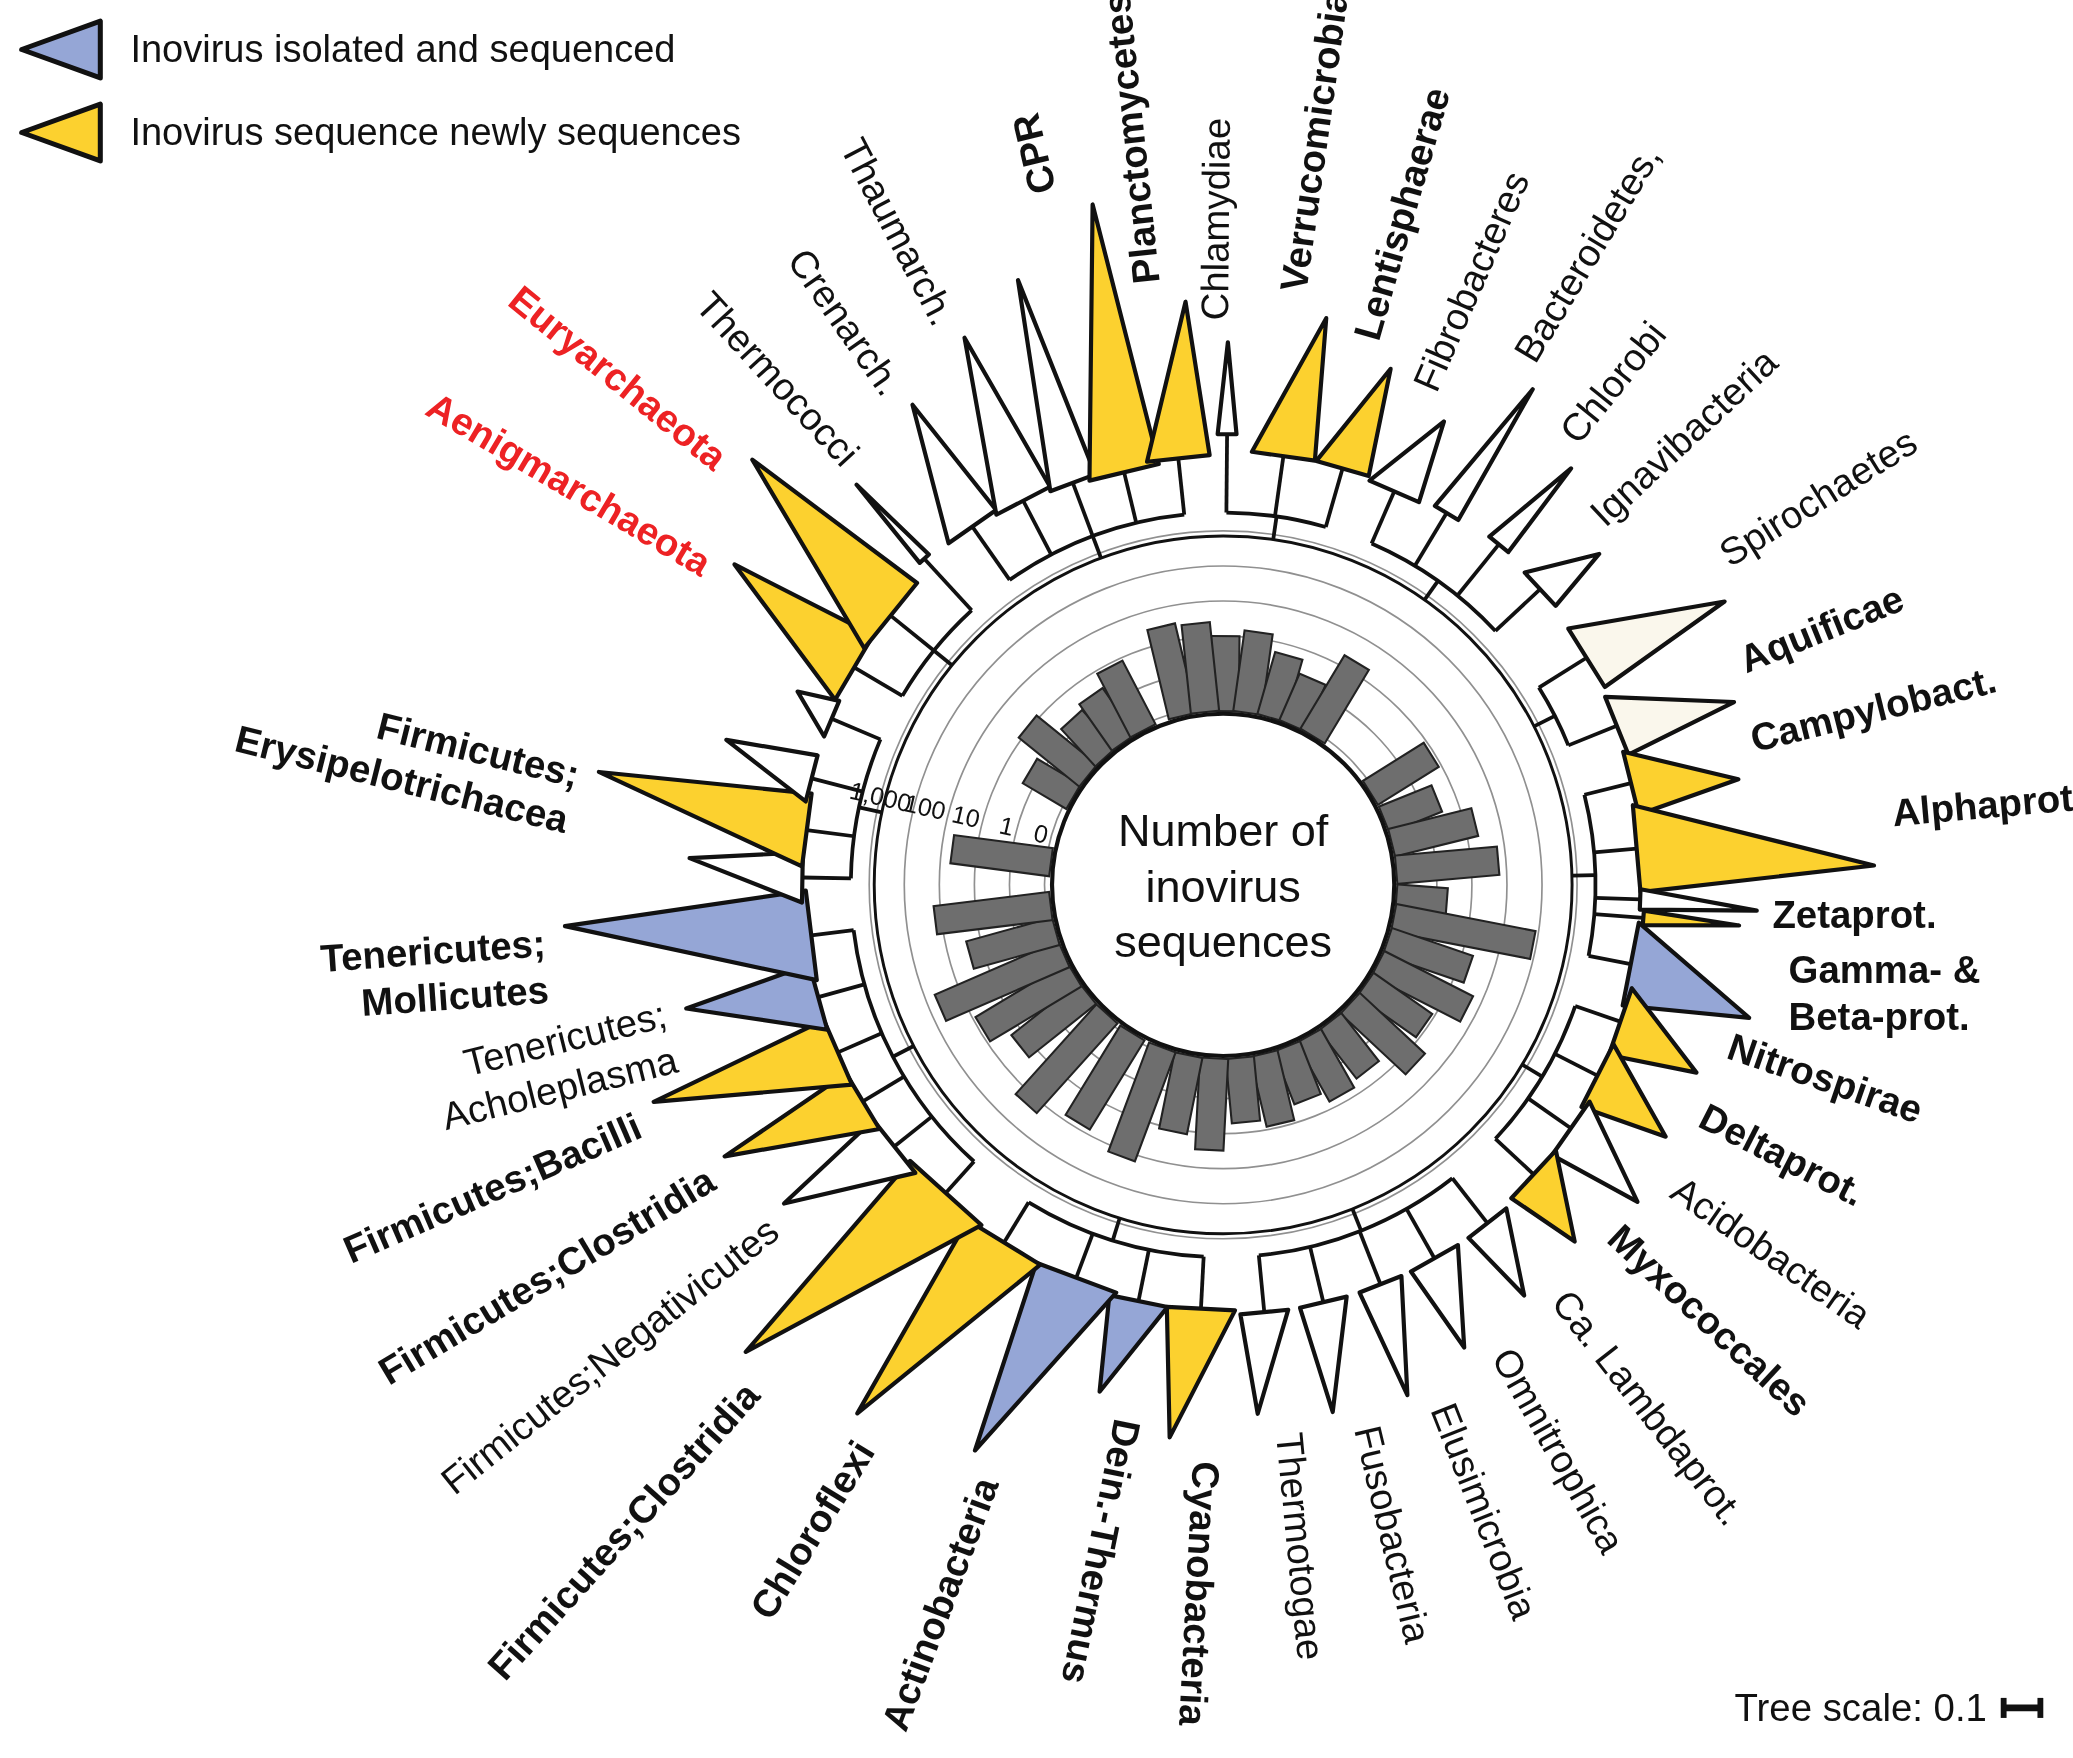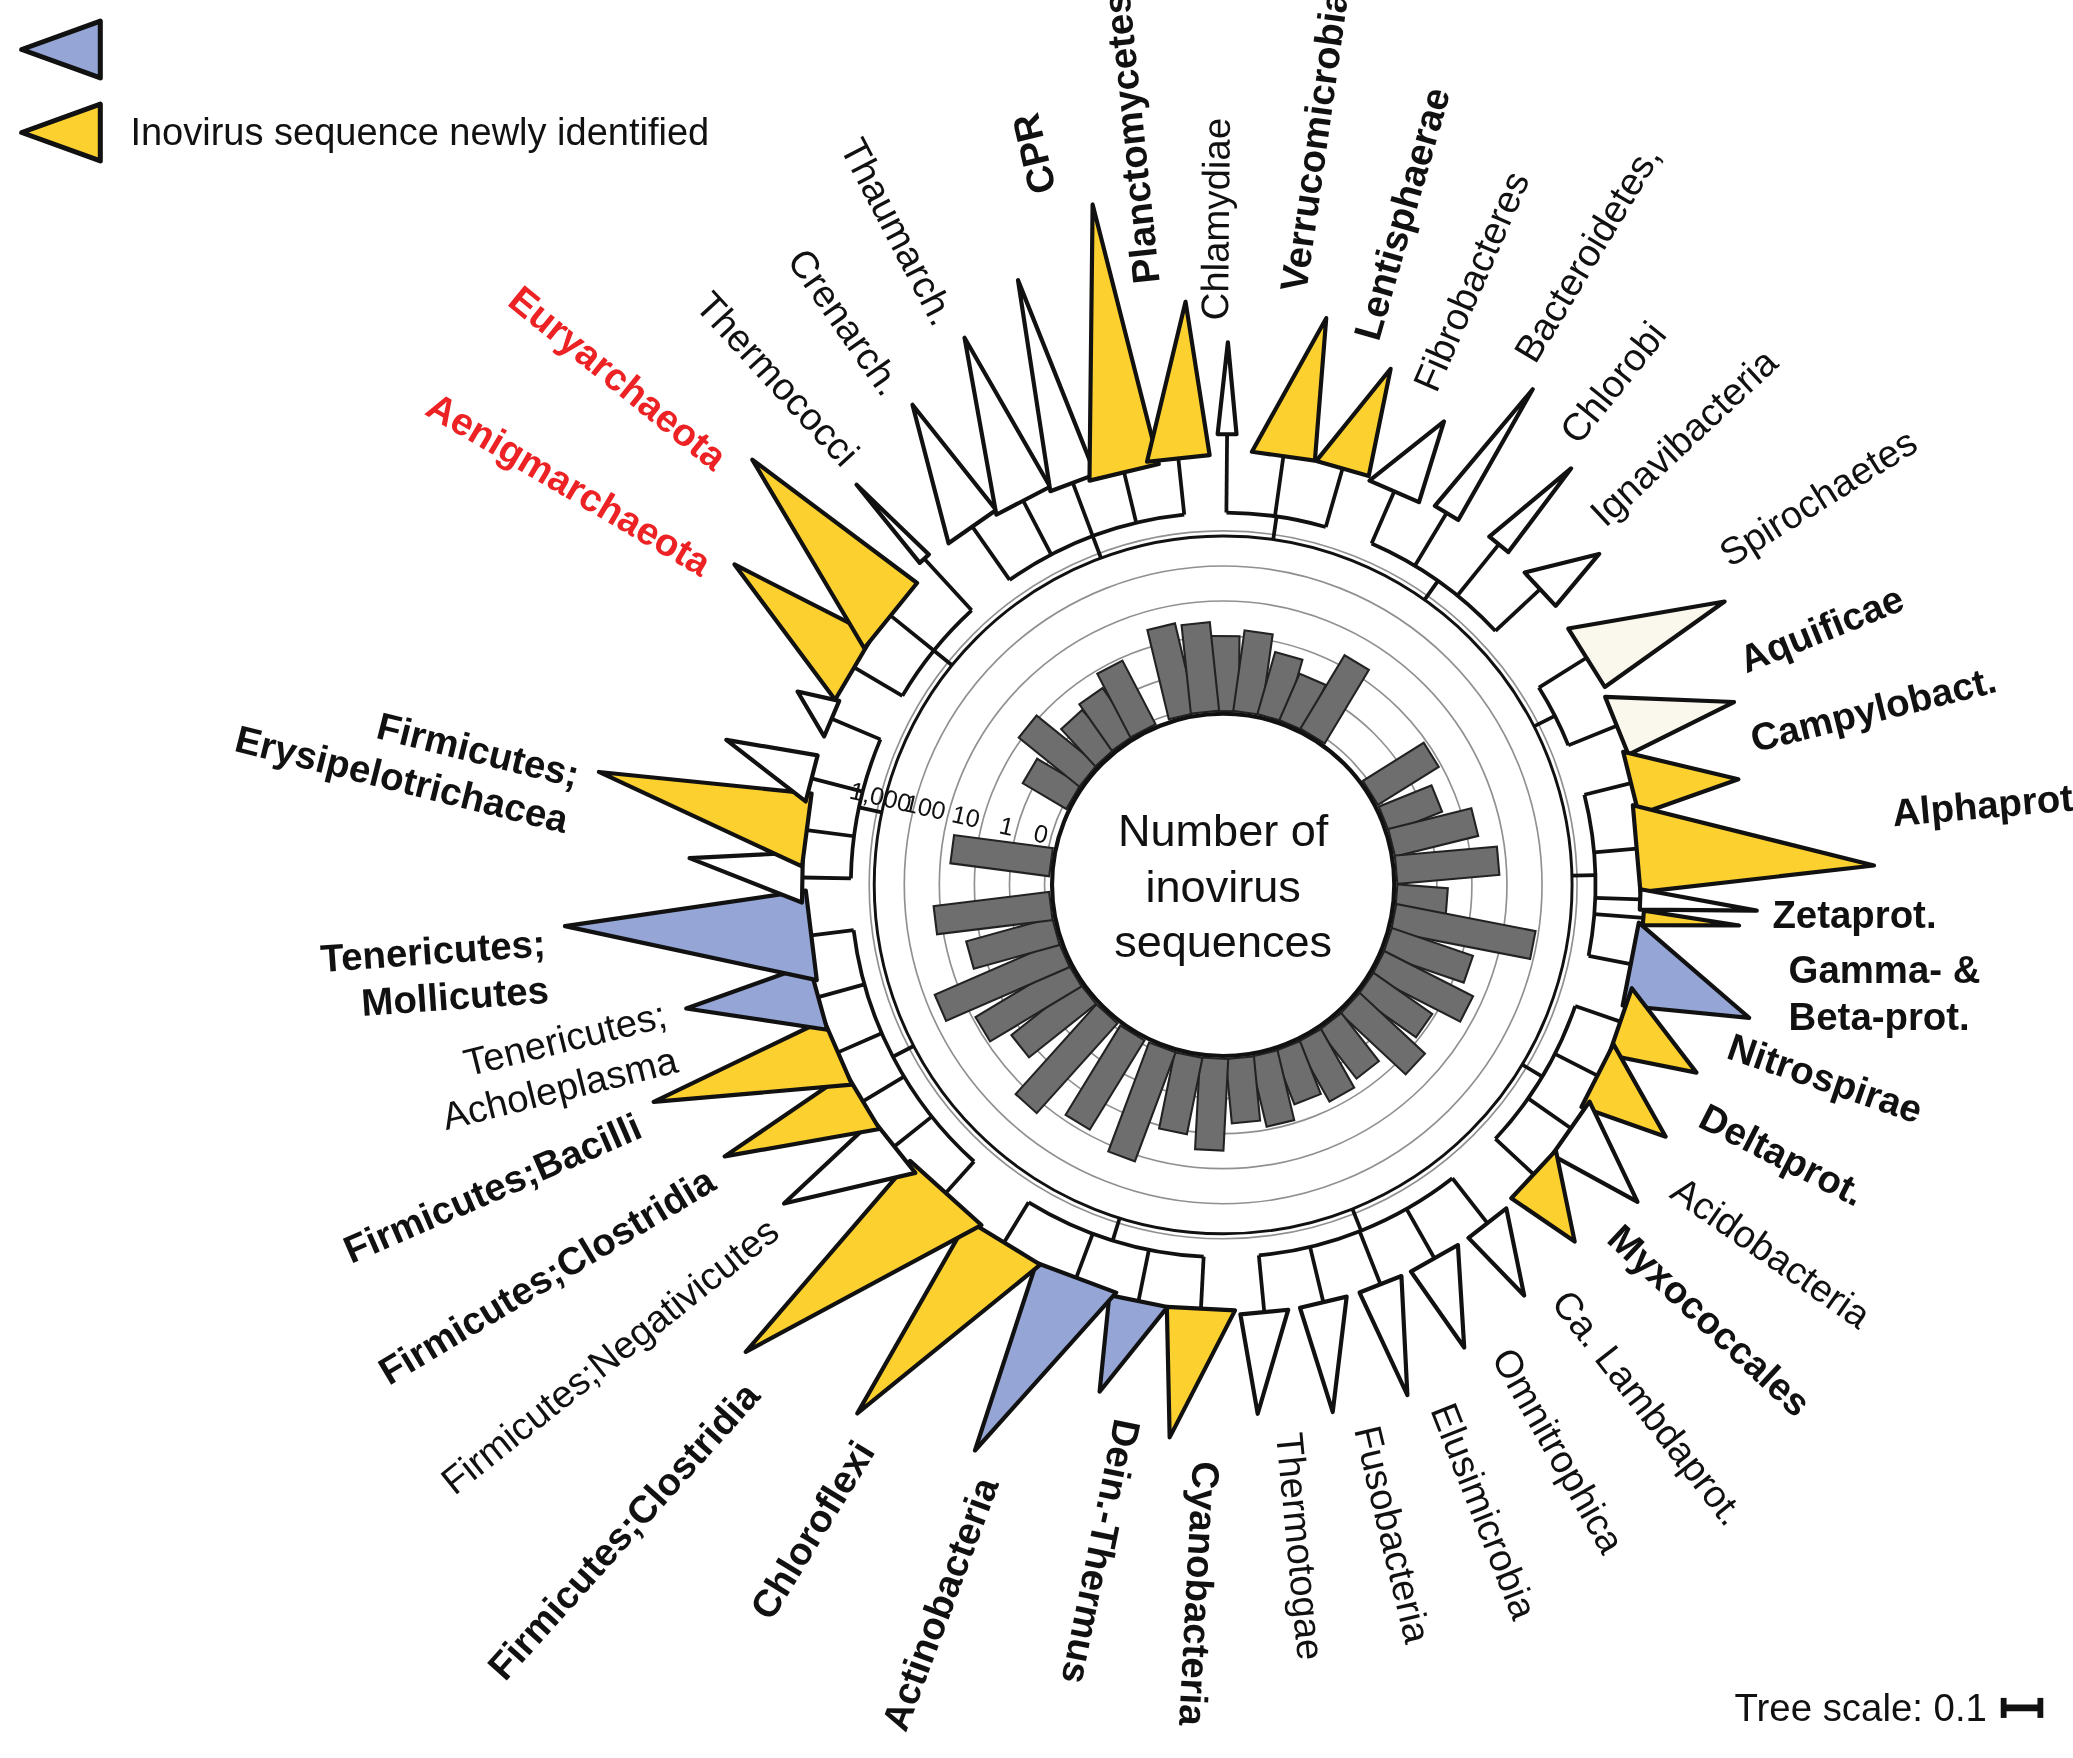--- a/index.html
+++ b/index.html
@@ -302,23 +302,24 @@
       <line x1="2398" y1="2046" x2="2446" y2="2046" stroke="#111" stroke-width="8"></line>
       <line x1="2400" y1="2034" x2="2400" y2="2058" stroke="#111" stroke-width="7"></line>
       <line x1="2444" y1="2034" x2="2444" y2="2058" stroke="#111" stroke-width="7"></line>
     </svg>
 
   <div class="legend">
     <div class="legend-row">
       <svg width="92" height="67" viewBox="0 0 110 80">
         <polygon points="8,40 102,6 102,74" stroke="#111" stroke-width="6" stroke-linejoin="round" fill="#95A6D6"></polygon>
       </svg>
+      <span class="legend-label">Inovirus isolated and sequenced</span>
     </div>
     <div class="legend-row">
       <svg width="92" height="67" viewBox="0 0 110 80">
         <polygon points="8,40 102,6 102,74" stroke="#111" stroke-width="6" stroke-linejoin="round" fill="#FCD12F"></polygon>
       </svg>
-      <span class="legend-label">Inovirus sequence newly identified</span>
+      <span class="legend-label">Inovirus sequence newly sequences</span>
     </div>
   </div>
 
 </div>
 
 
 </body></html>

